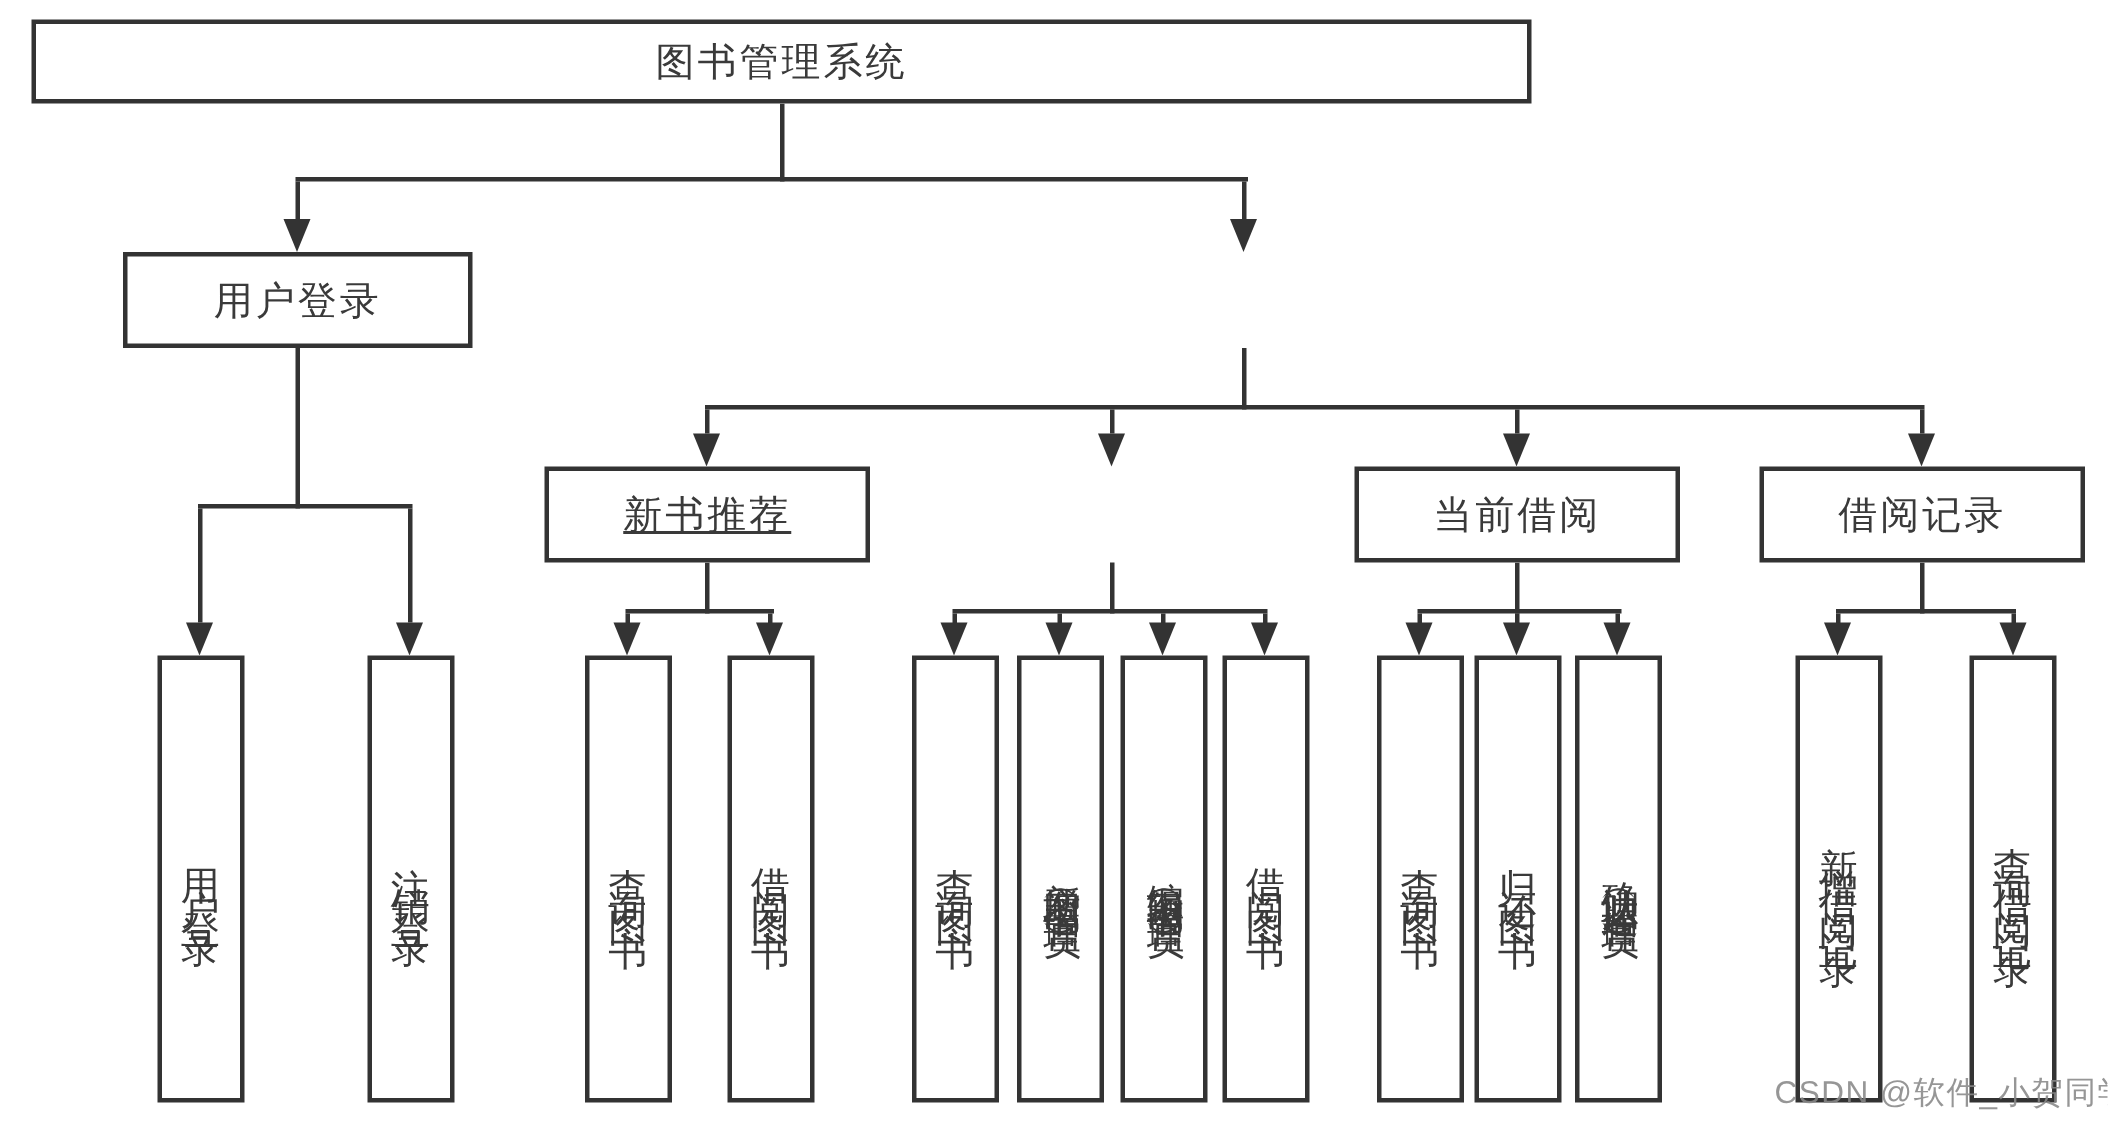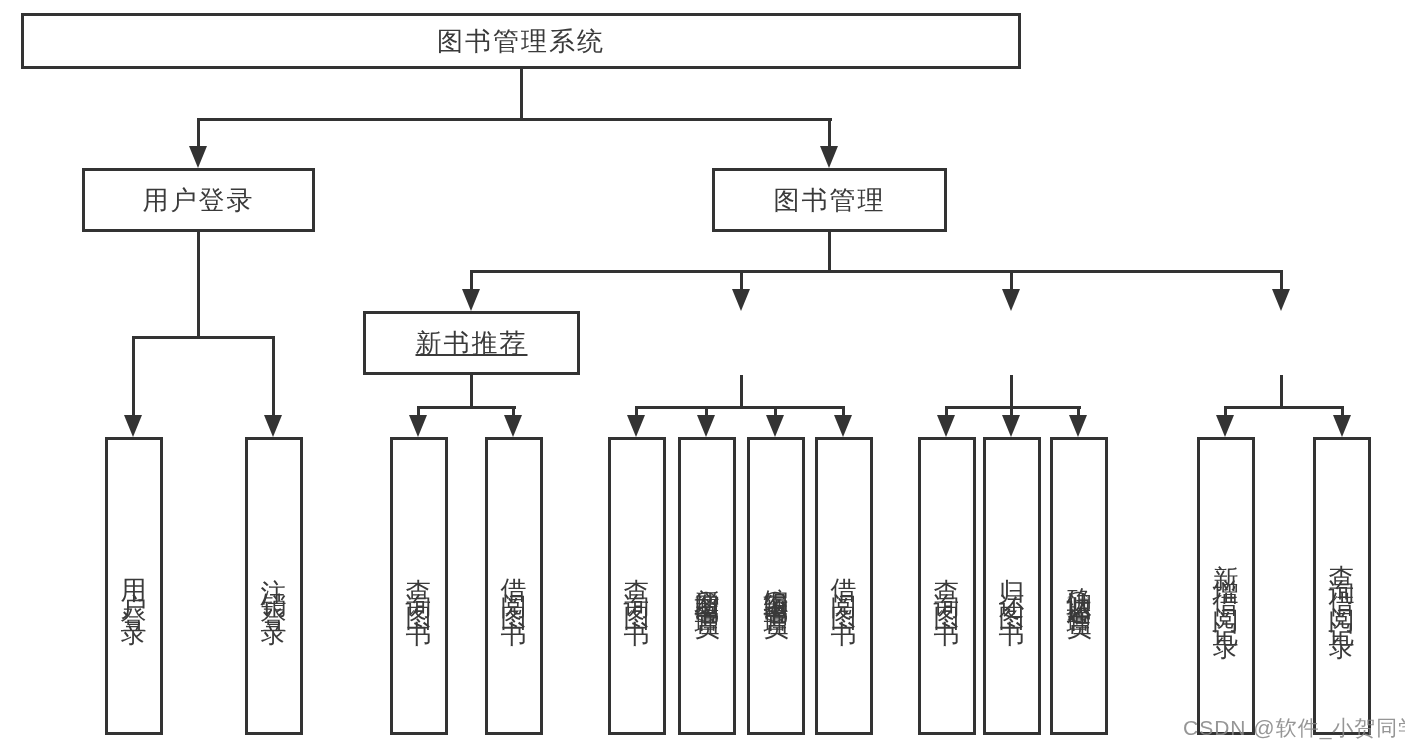--- a/index.html
+++ b/index.html
@@ -136,27 +136,30 @@
   <div class="vl" style="left:1341px; top:409px; height:8px;"></div>
   <div class="ar" style="left:1333px; top:415px;"></div>
 
   <div class="node hnode" style="left:21px; top:13px; width:1000px; height:56px;">
     <span>图书管理系统</span>
   </div>
 
   <div class="node hnode" style="left:82px; top:168px; width:233px; height:64px;">
     <span>用户登录</span>
   </div>
-  <div class="node hnode" style="left:712px; top:168px; width:235px; height:64px;">
-    <span>图书管理</span>
-  </div>
 
   <div class="node hnode" style="left:363px; top:311px; width:217px; height:64px;text-decoration:underline;">
     <span>新书推荐</span>
   </div>
+  <div class="node hnode" style="left:903px; top:311px; width:217px; height:64px;">
+    <span>当前借阅</span>
+  </div>
+  <div class="node hnode" style="left:1173px; top:311px; width:217px; height:64px;">
+    <span>借阅记录</span>
+  </div>
 
   <div class="node leaf" style="left:105px; top:437px; width:58px; height:298px;">
     <span class="vtext">用户登录</span>
   </div>
   <div class="node leaf" style="left:245px; top:437px; width:58px; height:298px;">
     <span class="vtext">注销登录</span>
   </div>
 
   <div class="node leaf" style="left:390px; top:437px; width:58px; height:298px;">
     <span class="vtext">查询图书</span>

